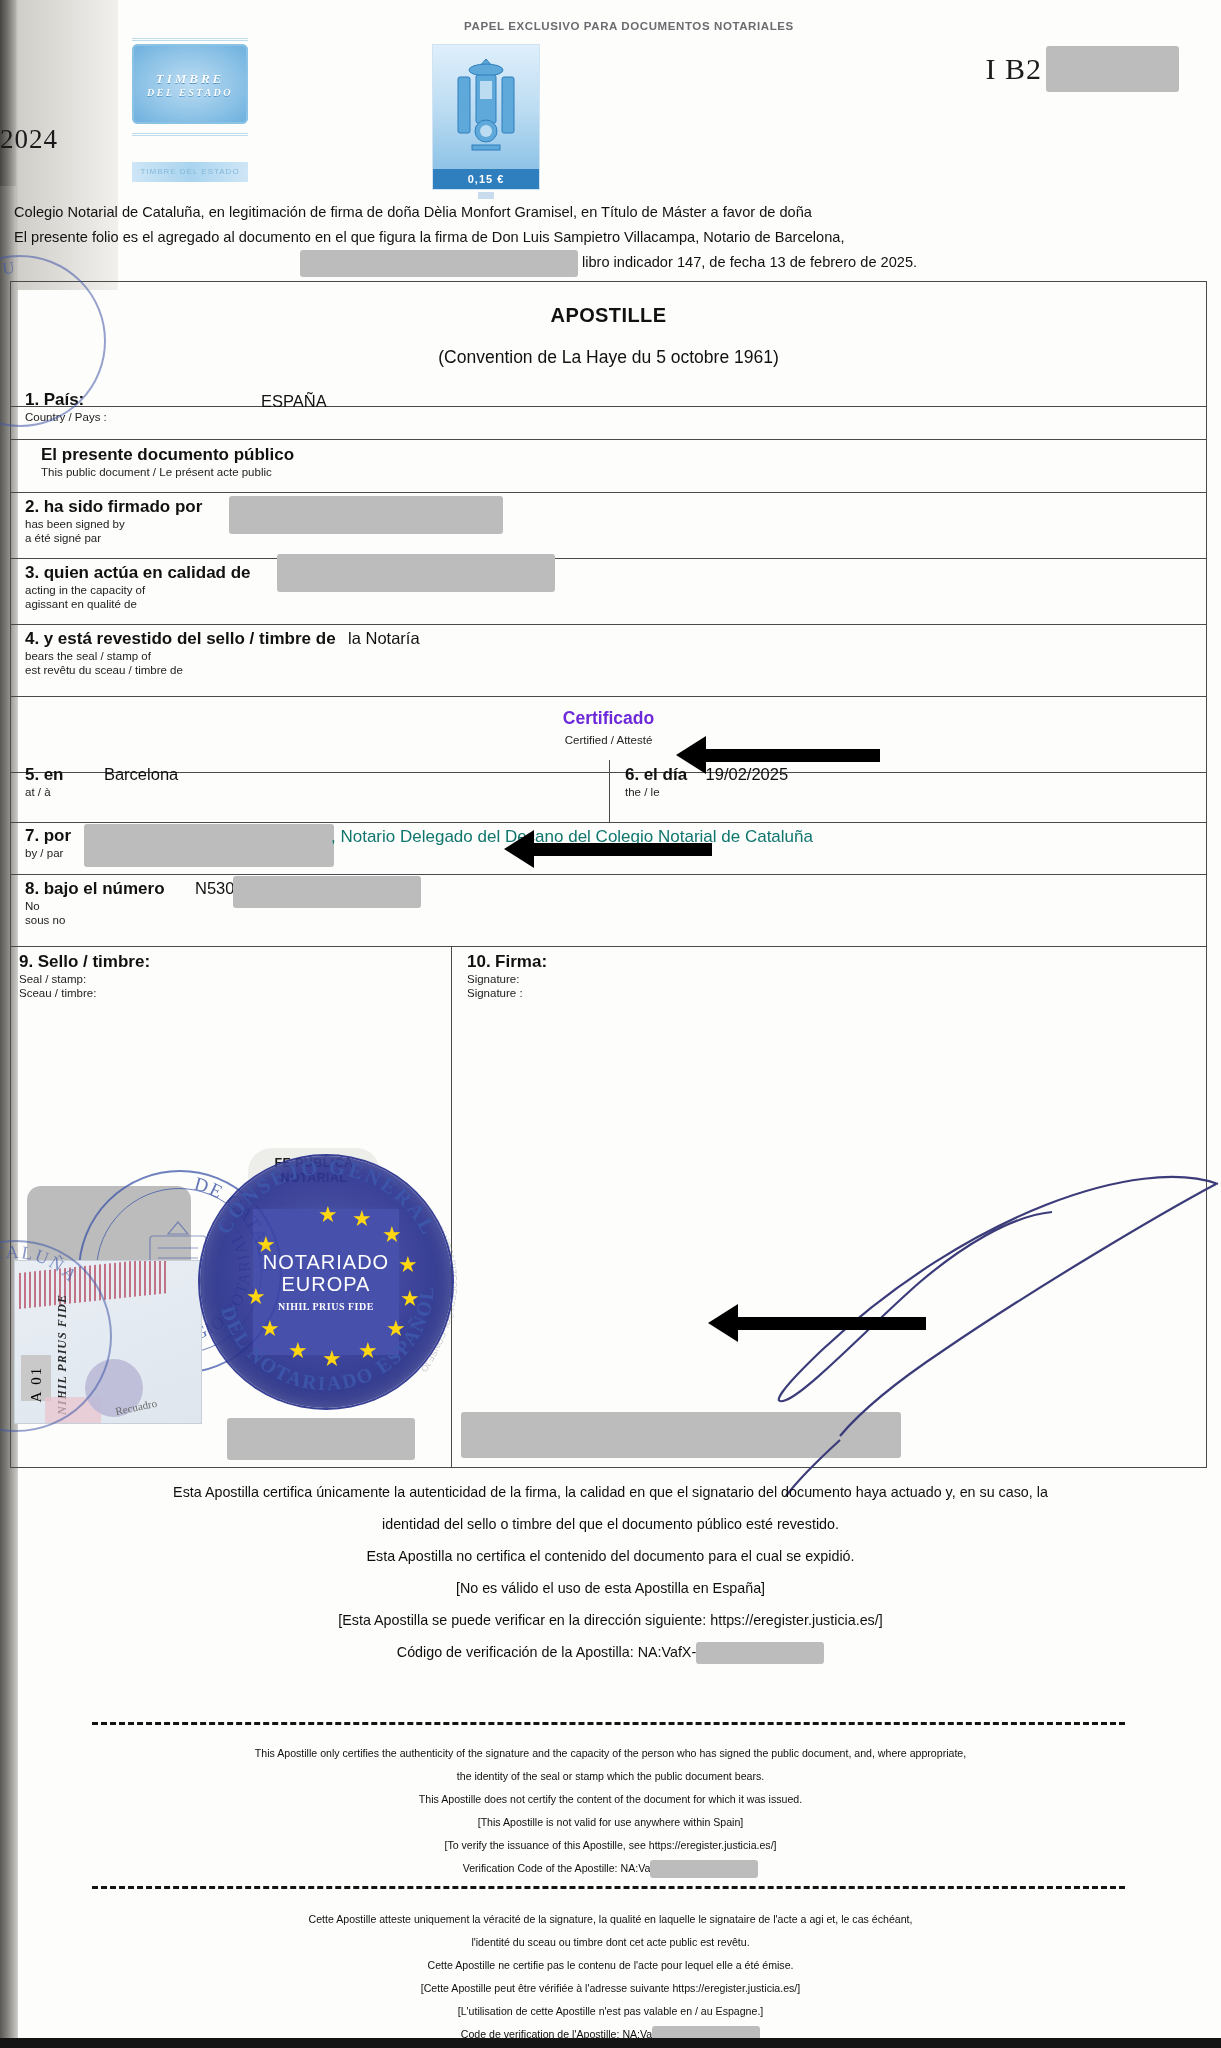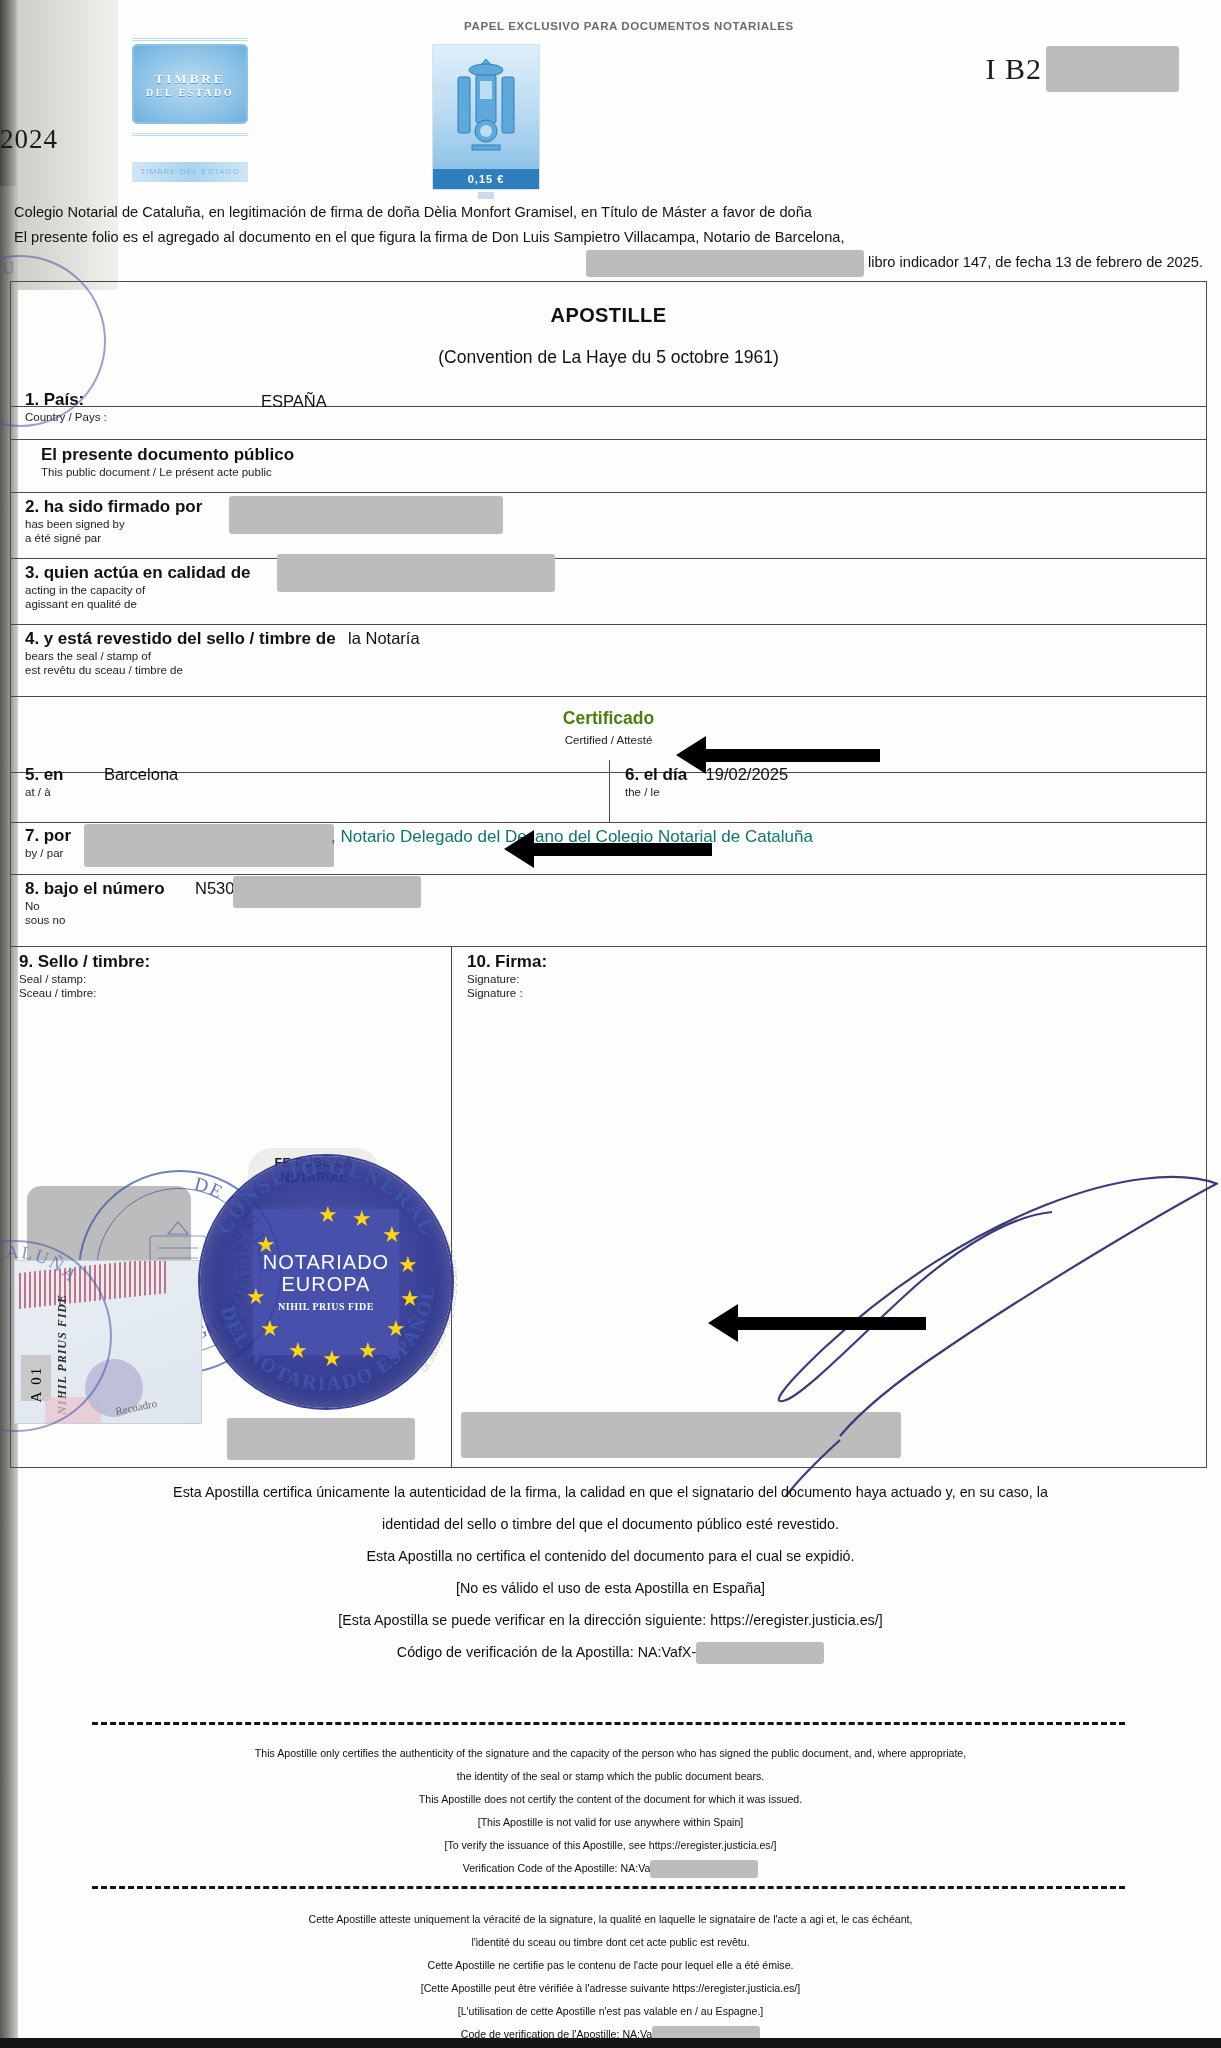--- a/index.html
+++ b/index.html
@@ -13,21 +13,21 @@
     background:linear-gradient(90deg,#7e7d79 0%,#b5b3ae 30%,#d9d7d2 70%,#eceae6 100%);}
   .gutter2{position:absolute;left:0;top:0;width:18px;height:2048px;
     background:linear-gradient(90deg,#3c3b38 0%,#6d6b66 40%,#c9c7c2 100%);opacity:.85;}
   .leftstrip{position:absolute;left:16px;top:0;width:102px;height:290px;
     background:linear-gradient(90deg,#cfcdc8,#f2f0ec);}
   .bottombar{position:absolute;left:0;bottom:0;width:1221px;height:10px;background:#141414;}
 
   
   .paper-title{position:absolute;left:0;right:0;top:20px;text-align:center;
     font-size:11.5px;letter-spacing:.6px;color:#6b6b70;font-weight:600;margin-left:37px;}
-  .timbre{position:absolute;left:132px;top:44px;width:116px;height:80px;}
+  .timbre{position:absolute;left:132px;top:44px;width:116px;height:80px;font-style:italic;}
   .timbre .plate{width:116px;height:80px;border-radius:6px;
     background:radial-gradient(ellipse at center,#bcdcf2 0%,#8cc2e6 60%,#6aaedd 100%);
     box-shadow:inset 0 0 0 2px #8cc2e6;display:flex;flex-direction:column;
     align-items:center;justify-content:center;color:#fff;}
   .timbre .l1{font-size:13px;letter-spacing:3px;font-family:"Liberation Serif",serif;
     font-weight:700;text-shadow:0 1px 0 #4e93c4;}
   .timbre .l2{font-size:10px;letter-spacing:2.5px;font-family:"Liberation Serif",serif;
     font-weight:700;text-shadow:0 1px 0 #4e93c4;}
   .timbre-orn{position:absolute;left:0;right:0;top:-6px;height:92px;
     border-top:3px double #8cc2e6;border-bottom:3px double #8cc2e6;opacity:.55;}
@@ -56,41 +56,41 @@
   
   .redact{background:#bcbcbc;border-radius:3px;display:inline-block;vertical-align:middle;}
   .redact.sq{border-radius:10px;}
 
   
   .intro{position:absolute;left:14px;right:18px;top:200px;font-size:14.6px;
     color:#121212;line-height:25px;}
   .intro .l{display:block;}
   .intro .l1{text-align:left;}
   .intro .l2{text-align:left;}
-  .intro .l3{text-align:right;}
+  .intro .l3{text-align:center;}
 
   
   .box{position:absolute;left:10px;top:281px;width:1195px;height:1185px;
     border:1.6px solid #4a4a4a;background:transparent;}
   .row{position:absolute;left:0;right:0;border-bottom:1.4px solid #4a4a4a;}
   .rowlast{border-bottom:none;}
   .hdr{padding-top:22px;text-align:center;}
   .hdr .t1{font-size:20px;font-weight:700;letter-spacing:.4px;color:#111;}
   .hdr .t2{font-size:17.5px;color:#111;margin-top:20px;}
 
   .num{font-size:17px;font-weight:700;color:#111;}
   .sub{font-size:11.5px;color:#222;line-height:14px;}
   .val{font-size:16.5px;color:#111;}
   .valbig{font-size:17px;color:#0f766e;}
 
   .cell{position:absolute;}
   .vline{position:absolute;top:0;bottom:0;width:1.4px;background:#4a4a4a;}
 
   .certified{text-align:center;}
-  .certified .c1{font-size:17.5px;font-weight:700;color:#4d7c0f;}
+  .certified .c1{font-size:17.5px;font-weight:700;color:#6d28d9;}
   .certified .c2{font-size:11.5px;color:#222;margin-top:5px;}
 
   
   .arrow{position:absolute;height:14px;display:flex;align-items:center;}
   .arrow .shaft{height:13px;background:#000;flex:1;}
   .arrow .head{width:0;height:0;border-top:19px solid transparent;
     border-bottom:19px solid transparent;border-right:30px solid #000;}
 
   
   .bluering{position:absolute;border-radius:50%;border:2px solid #3d55a8;opacity:.75;}

